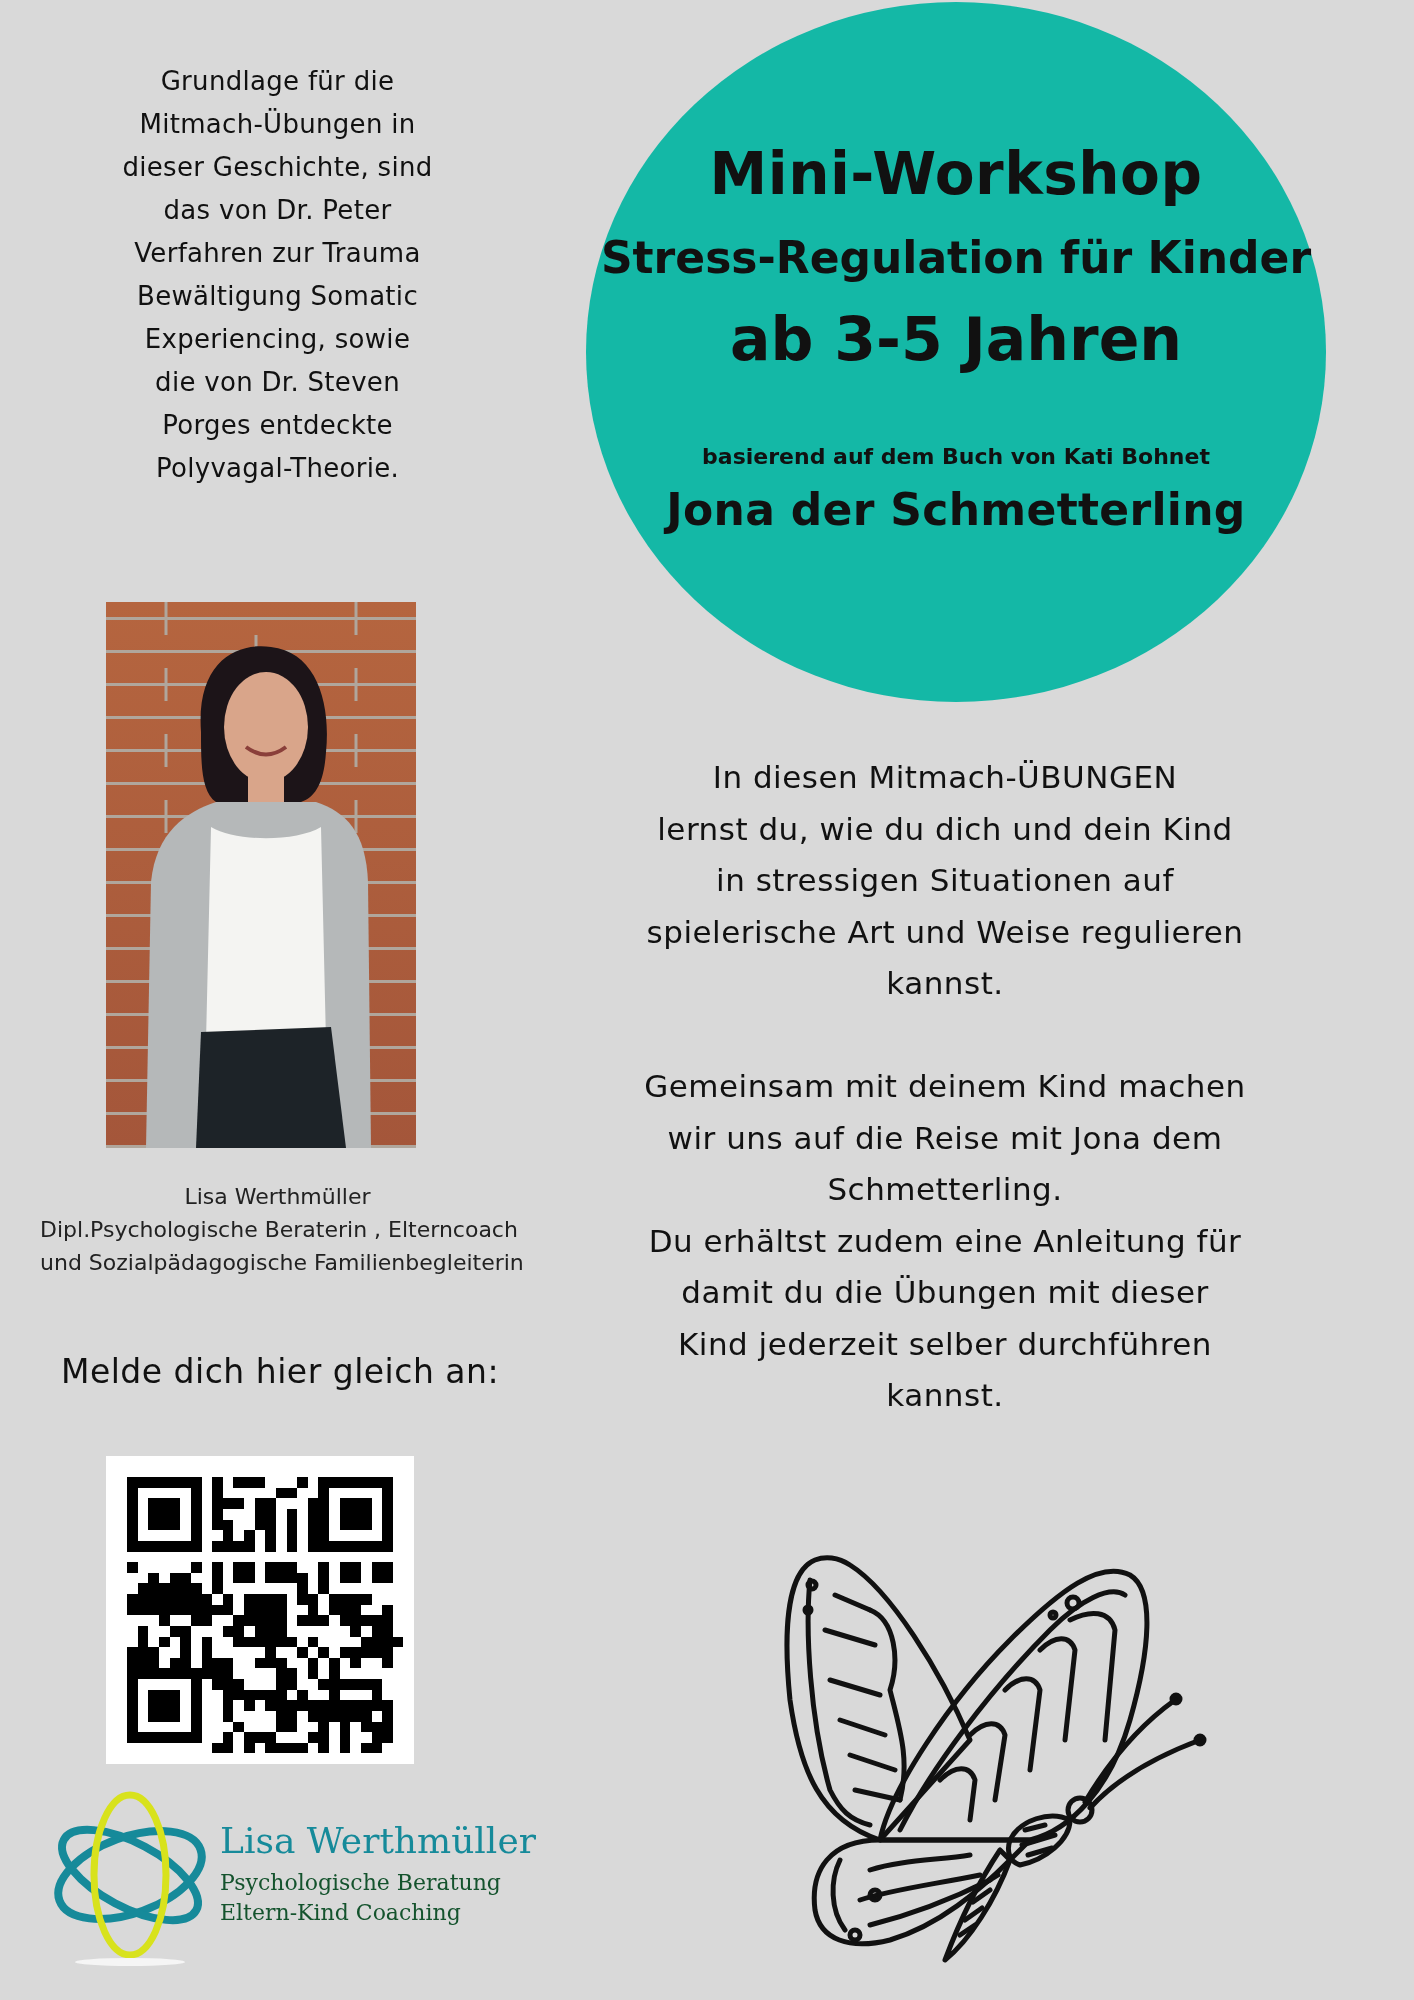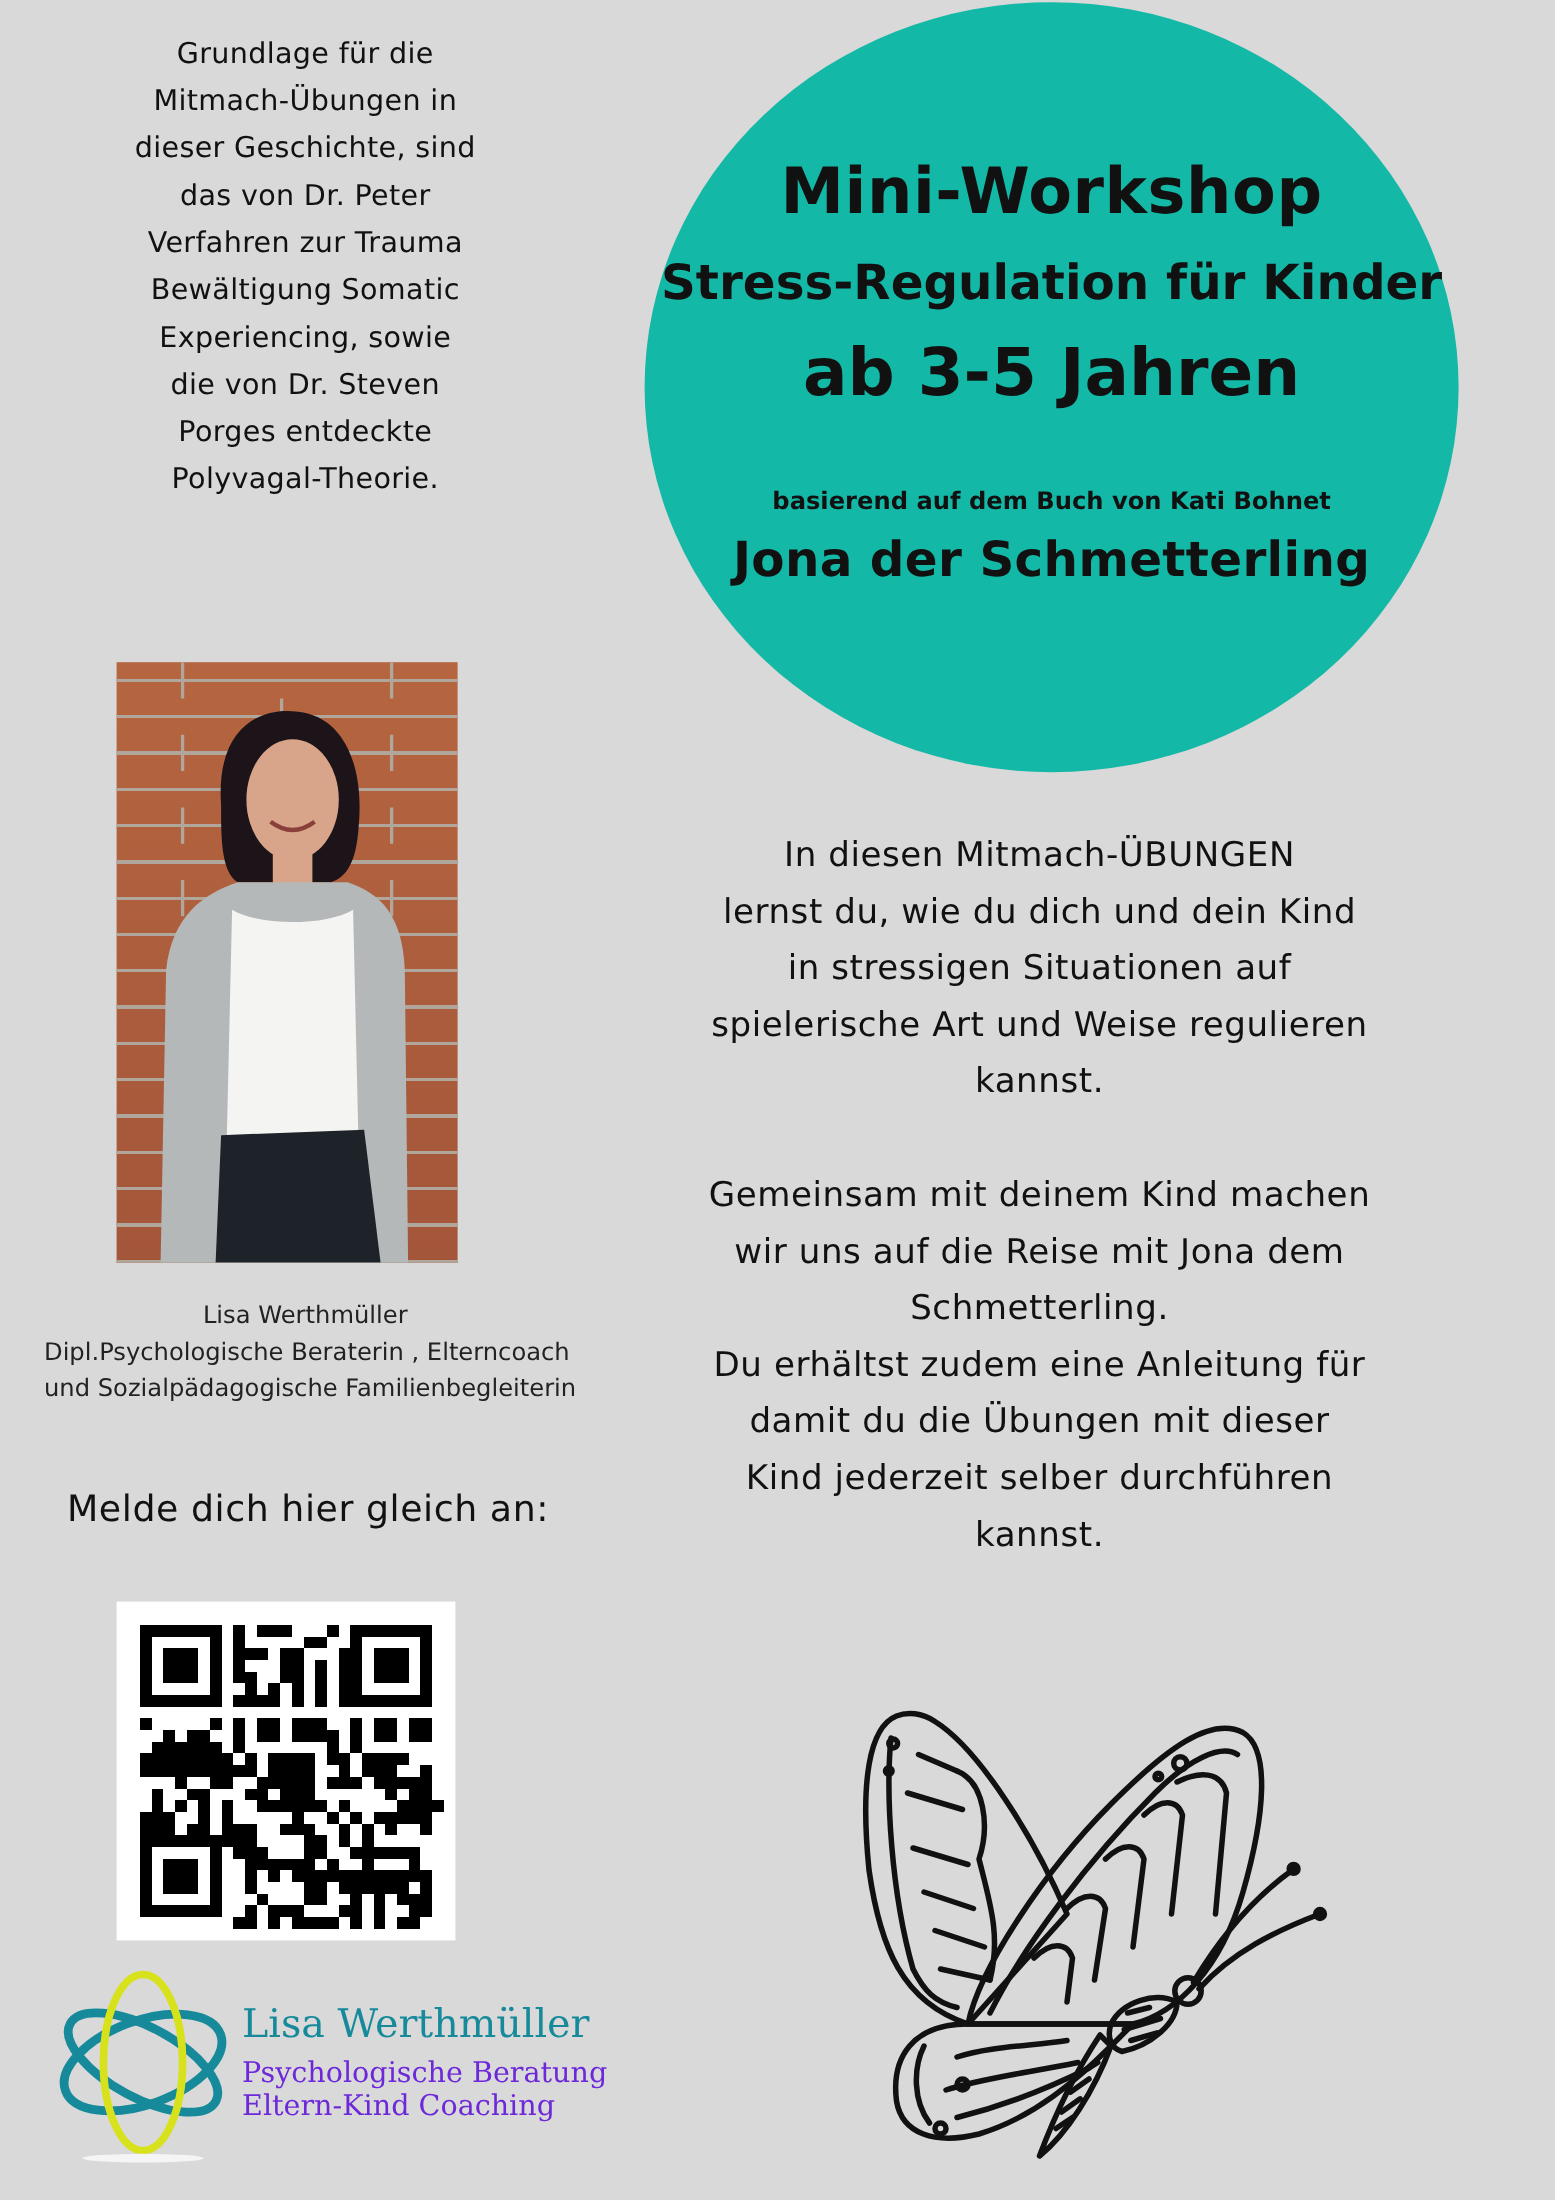--- a/index.html
+++ b/index.html
@@ -6,21 +6,21 @@
     body {
       width: 1414px; height: 2000px; position: relative; overflow: hidden;
       background: #d9d9d9;
       font-family: "DejaVu Sans", sans-serif;
       color: #111;
     }
     .abs { position: absolute; }
 
     
     .intro {
-      left: 100px; top: 28px; width: 355px;
+      left: 100px; top: 60px; width: 355px;
       text-align: center; font-size: 26px; line-height: 43px;
       letter-spacing: 0.3px;
     }
     .intro span { display: block; white-space: nowrap; }
 
     
     .circle {
       left: 586px; top: 2px; width: 740px; height: 700px;
       border-radius: 50%; background: #14b8a6;
     }
@@ -56,21 +56,21 @@
       left: 106px; top: 1456px; width: 308px; height: 308px; background: #fff;
     }
 
     
     .logo { left: 48px; top: 1790px; width: 500px; height: 180px; }
     .logo-name {
       left: 220px; top: 1820px; font-family: "DejaVu Serif", serif;
       font-size: 36px; color: #168a9a;
     }
     .logo-line {
-      left: 220px; font-family: "DejaVu Serif", serif; font-size: 26px; color: #6d28d9; white-space: nowrap;
+      left: 220px; font-family: "DejaVu Serif", serif; font-size: 22px; color: #14532d; white-space: nowrap;
     }
 
     
     .body-text {
       left: 620px; top: 752px; width: 650px; text-align: center;
       font-size: 31px; line-height: 51.5px; letter-spacing: 0.5px;
     }
     .body-text span { display: block; white-space: nowrap; min-height: 51.5px; }
 
     .butterfly { left: 770px; top: 1540px; width: 460px; height: 430px; }

